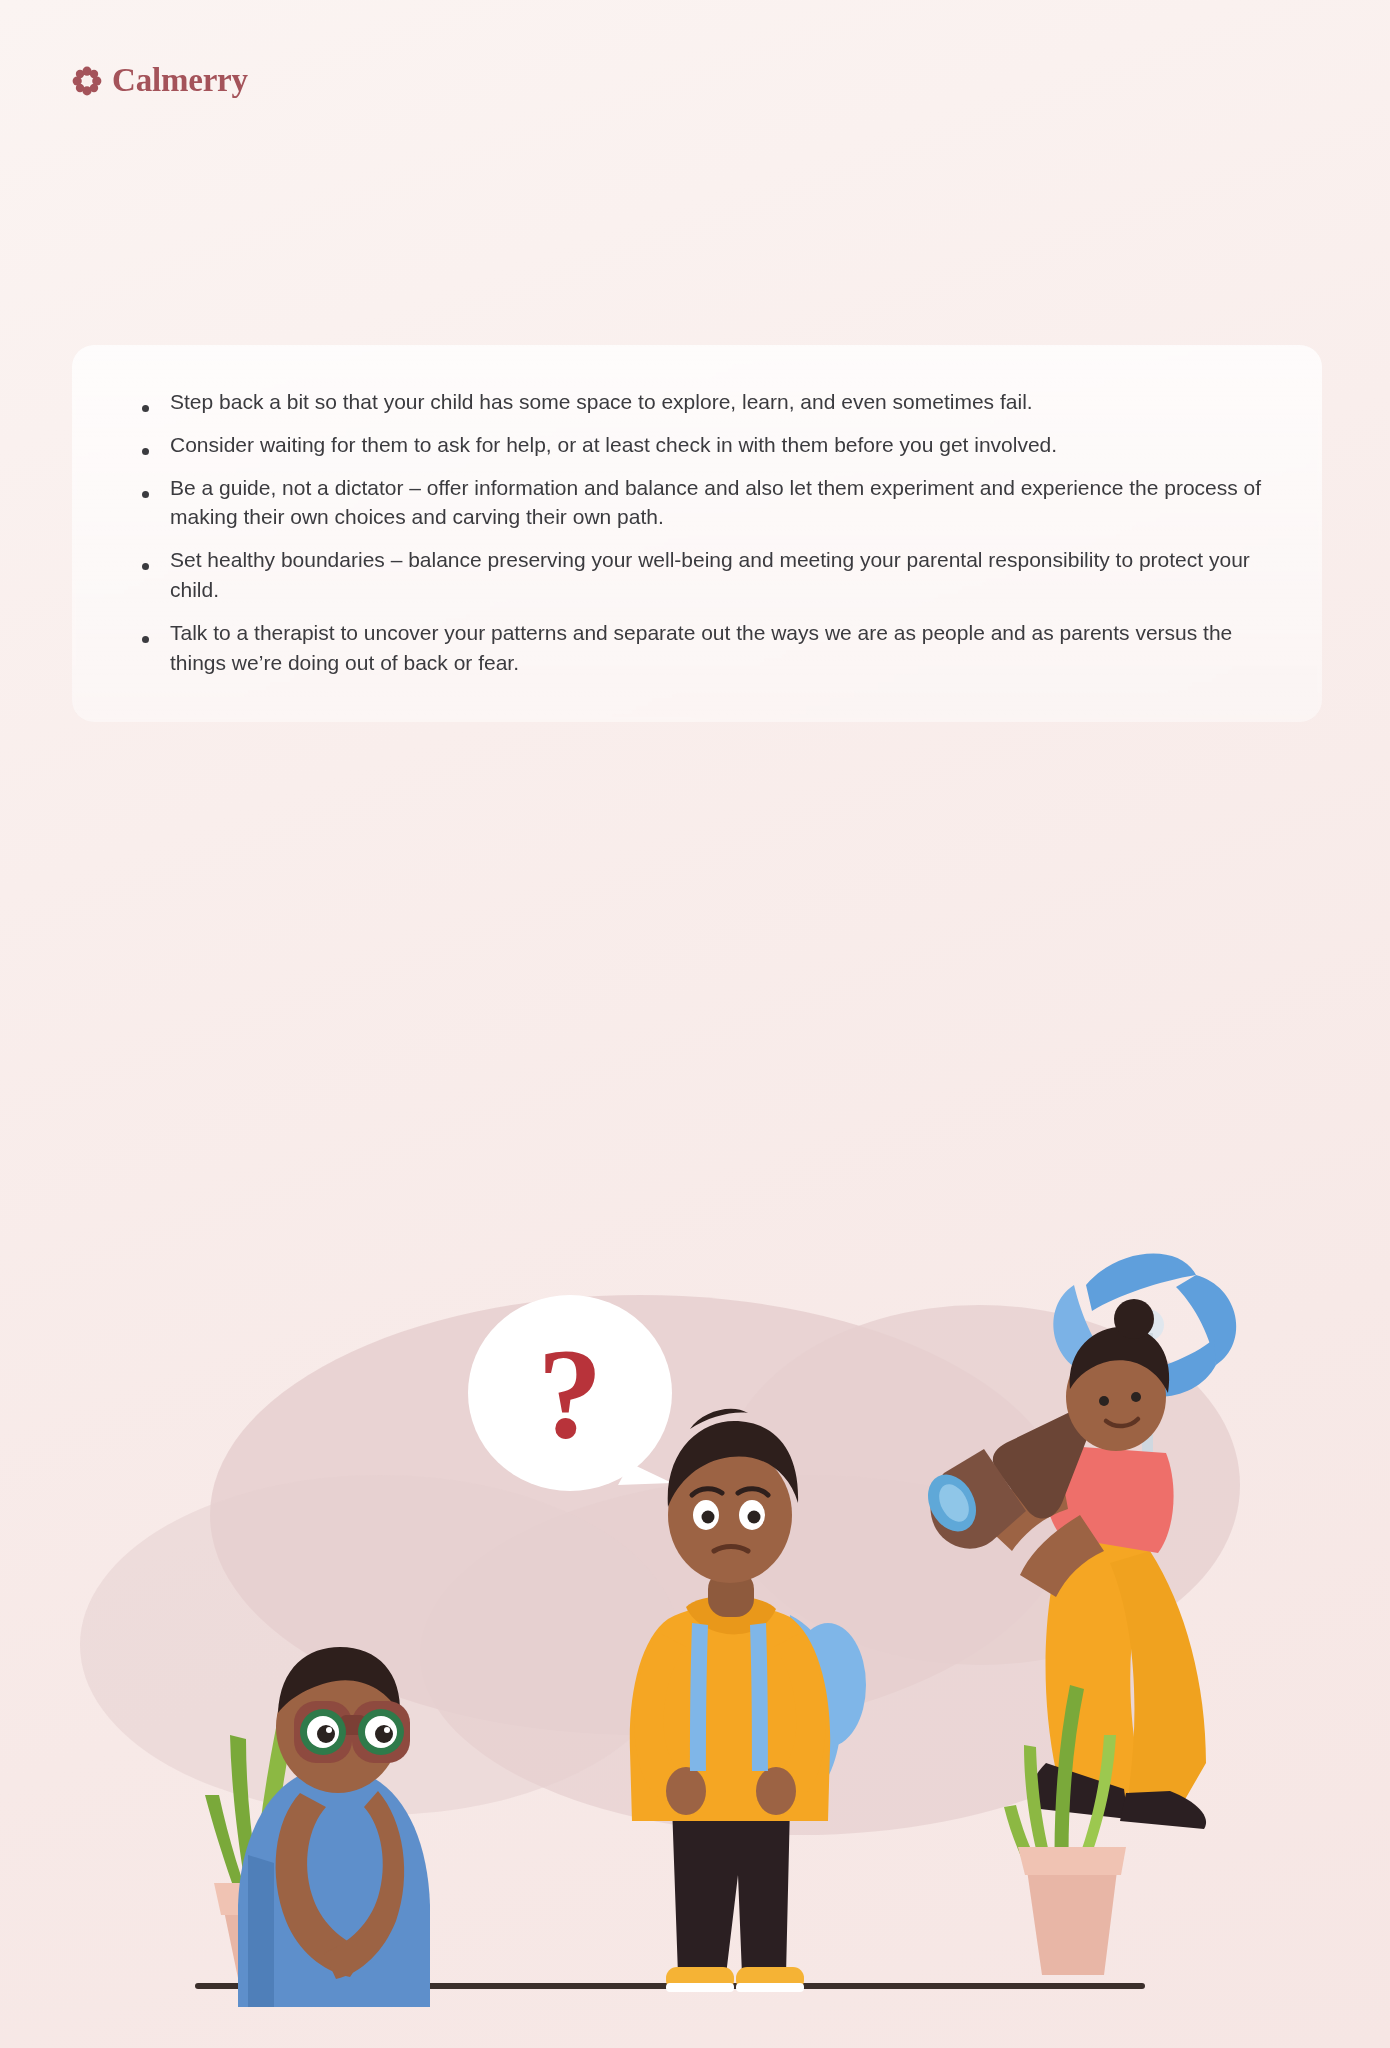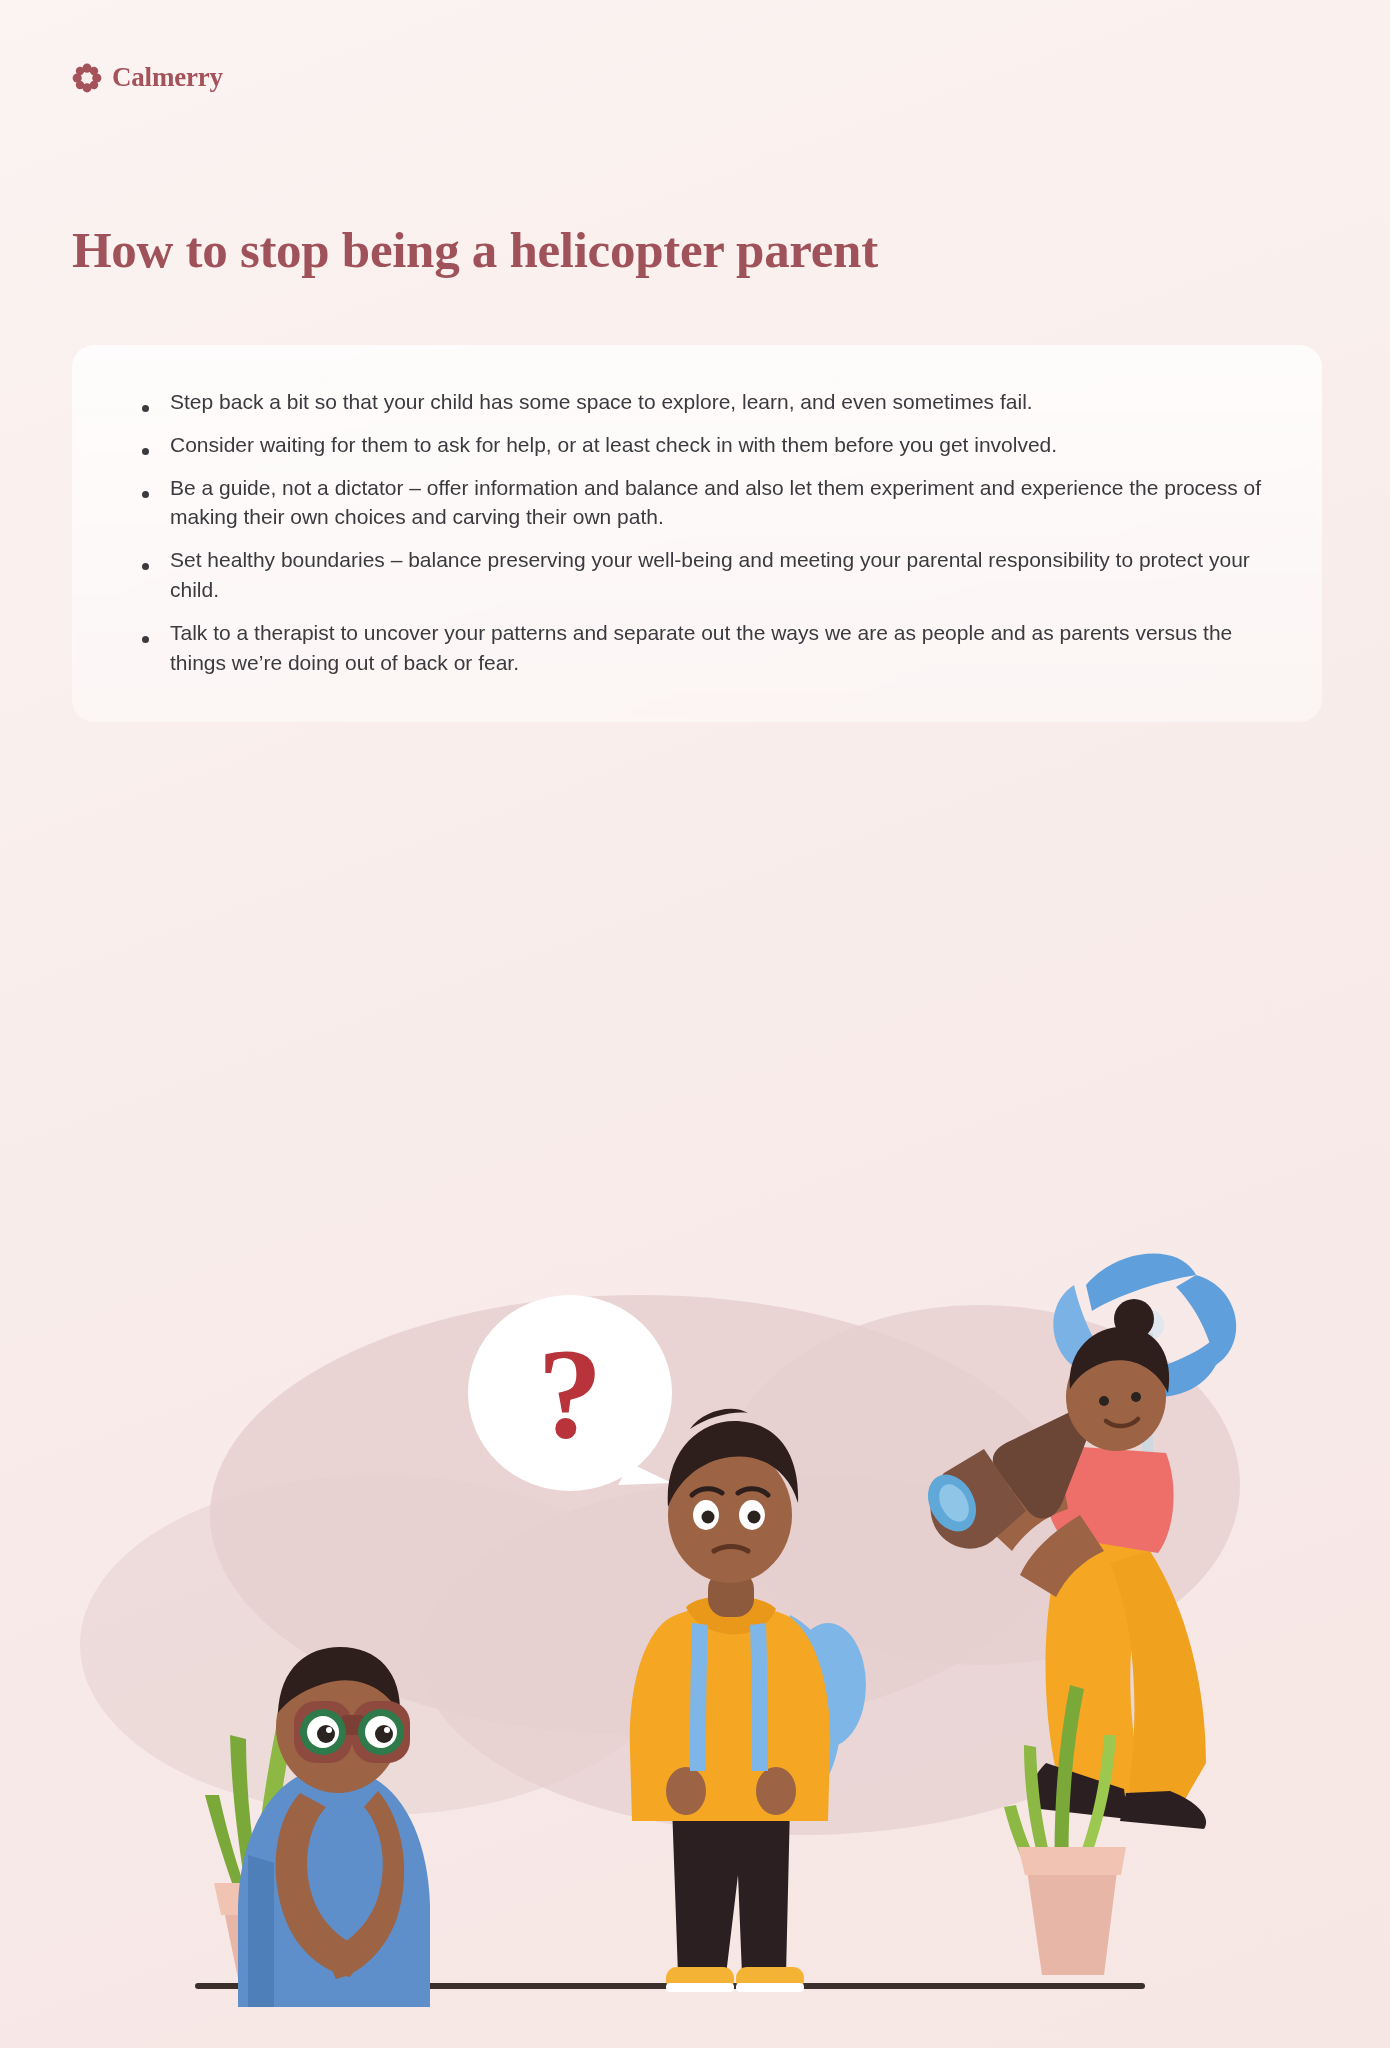--- a/index.html
+++ b/index.html
@@ -28,21 +28,21 @@
     display: flex;
     align-items: center;
     gap: 10px;
   }
   .brand-mark {
     width: 30px;
     height: 30px;
     display: block;
   }
   .brand-name {
-    font-size: 27px;
+    font-size: 33px;
     font-weight: bold;
     color: #a4535a;
     letter-spacing: -0.2px;
     font-family: "Liberation Serif", serif;
   }
 
   
   .title {
     position: absolute;
     top: 188px;
@@ -126,21 +126,20 @@
           <circle cx="22" cy="22" r="4.2"></circle>
           <circle cx="8" cy="22" r="4.2"></circle>
           <circle cx="8" cy="8" r="4.2"></circle>
         </g>
         <circle cx="15" cy="15" r="4.4" fill="#f9eeec"></circle>
       </svg>
     </span>
     <span class="brand-name">Calmerry</span>
   </div>
 
-  <h1 class="title">How to stop being a helicopter parent</h1>
 
   <div class="card">
     <ul class="bullets">
       <li>Step back a bit so that your child has some space to explore, learn, and even sometimes fail.</li>
       <li>Consider waiting for them to ask for help, or at least check in with them before you get involved.</li>
       <li>Be a guide, not a dictator – offer information and balance and also let them experiment and experience the process of making their own choices and carving their own path.</li>
       <li>Set healthy boundaries – balance preserving your well-being and meeting your parental responsibility to protect your child.</li>
       <li>Talk to a therapist to uncover your patterns and separate out the ways we are as people and as parents versus the things we’re doing out of back or fear.</li>
     </ul>
   </div>

